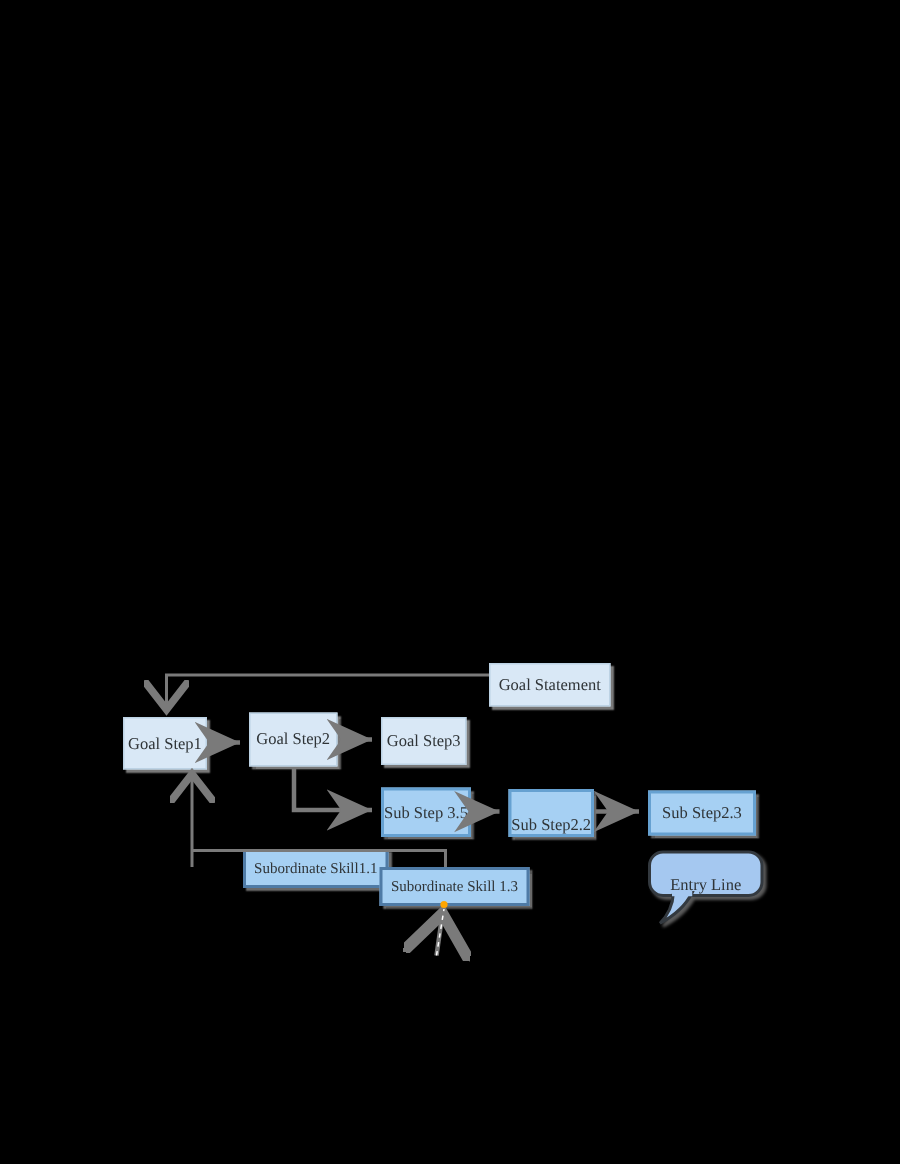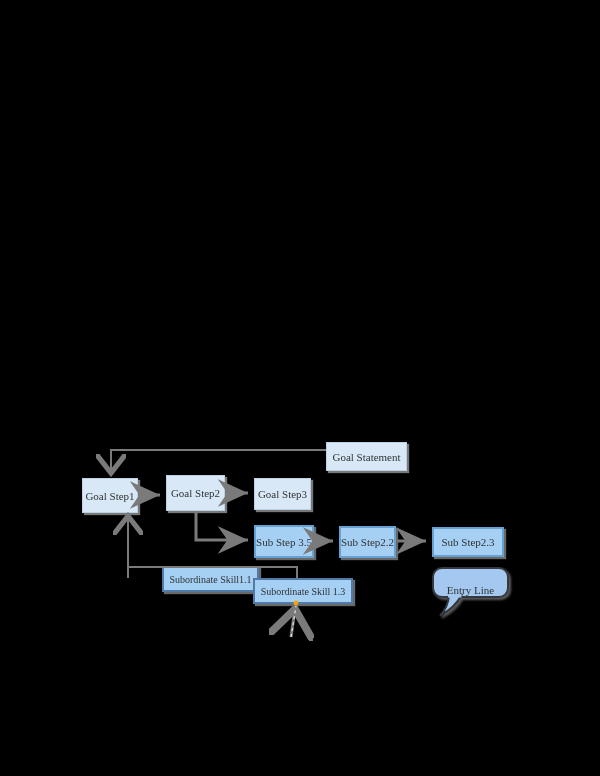--- a/index.html
+++ b/index.html
@@ -67,21 +67,21 @@
   </div>
 
   <div class="node light" style="left:254px; top:478px; width:57px; height:32px;">
     <span>Goal Step3</span>
   </div>
 
   <div class="node substep" style="left:254px; top:525px; width:60px; height:33px;">
     <span>Sub Step 3.5</span>
   </div>
 
-  <div class="node substep" style="left:339px; top:526px; width:57px; height:32px;">
+  <div class="node substep" style="left:339px; top:526px; width:57px; height:32px;align-items:flex-end;">
     <span>Sub Step2.2</span>
   </div>
 
   <div class="node substep" style="left:432px; top:527px; width:72px; height:30px;">
     <span>Sub Step2.3</span>
   </div>
 
   <div class="node skill" style="left:115px; top:566px; width:97px; height:26px; font-size:10px;margin-left:47px;">
     <span>Subordinate Skill1.1</span>
   </div>

